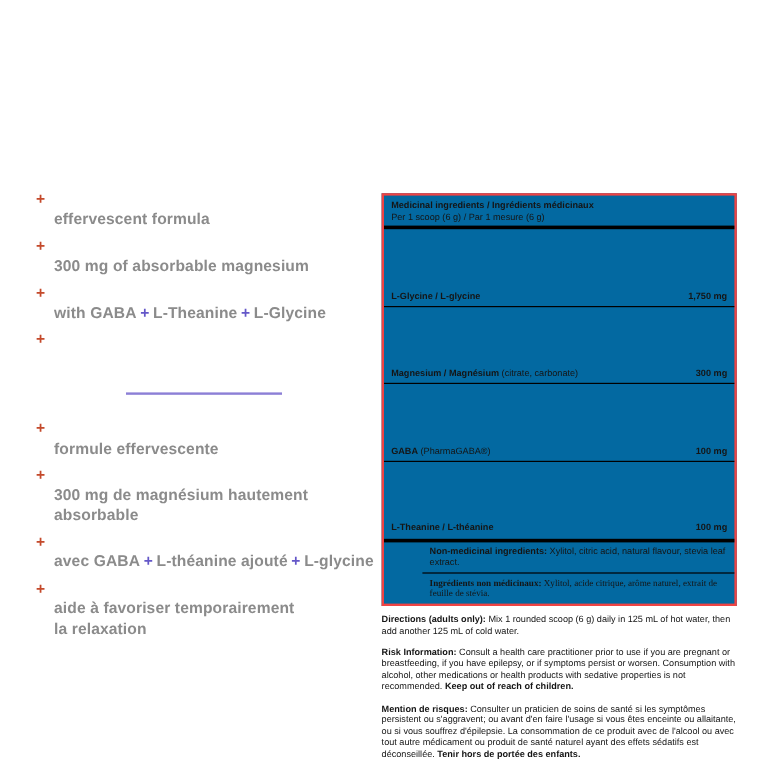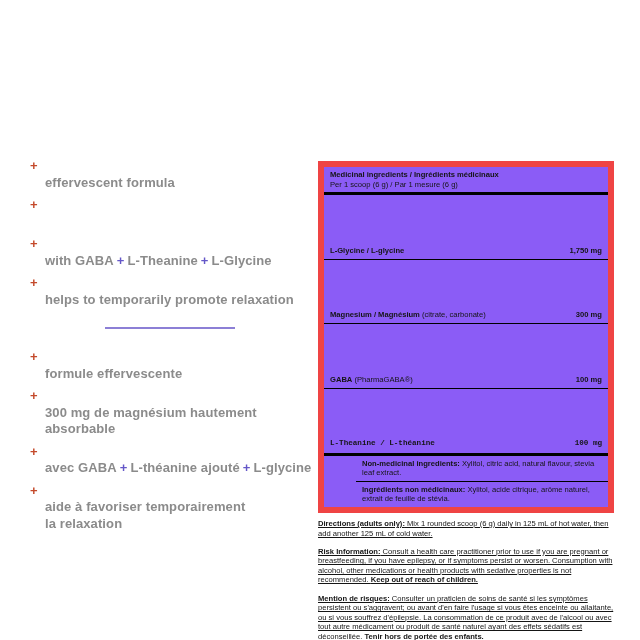--- a/index.html
+++ b/index.html
@@ -21,52 +21,52 @@
     position:absolute;left:0;top:0;color:#c44a2b;font-weight:bold;white-space:normal;
   }
   .plus-inline{color:#6457c8;font-weight:bold;margin:0 3px;}
   .divider{
     width:130px;margin:19px 0 20px 75px;border:0;
     border-top:2px solid #8c7fd6;height:0;
   }
 
   
   .label-panel{position:absolute;left:318px;top:161px;width:296px;color:#151515;}
-  .facts-table{border:6px solid #ef4444;background:#8b5cf6;}
+  .facts-table{border:2px solid #ef4444;background:#0369a1;}
   .fs{font-size:7.6px;line-height:9.6px;}
   .facts-header{padding:3px 6px;border-bottom:3px solid #000;}
   .facts-title{font-weight:bold;}
   .facts-row{
     display:flex;justify-content:space-between;align-items:baseline;
     padding:3.5px 6px;border-bottom:1px solid #000;
   }
-  .facts-row.thick{border-bottom:3px solid #000;font-family:Liberation Mono, monospace;}
+  .facts-row.thick{border-bottom:3px solid #000;}
   .b{font-weight:bold;}
   .amount{font-weight:bold;white-space:nowrap;padding-left:8px;margin-top:47px;}
   .nonmed{padding:3px 6px;border-bottom:1px solid #000;margin-left:32px;}
-  .nonmed.last{border-bottom:none;}
-  .para{margin-top:8.5px;text-decoration:underline;}
+  .nonmed.last{border-bottom:none;font-family:Liberation Serif, serif;}
+  .para{margin-top:8.5px;}
 </style>
 </head>
 <body>
 
 <div class="benefits">
 
   <ul class="benefit-list">
     <li class="benefit">
       <span class="plus-lead">+</span><span>effervescent formula</span>
     </li>
     <li class="benefit">
-      <span class="plus-lead">+</span>
+      <span class="plus-lead">+</span><span>300 mg of absorbable magnesium</span>
     </li>
     <li class="benefit">
       <span class="plus-lead">+</span><span>with GABA</span><span class="plus-inline">+</span><span>L-Theanine</span><span class="plus-inline">+</span><span>L-Glycine</span>
     </li>
     <li class="benefit">
-      <span class="plus-lead">+</span><span>helps to temporarily promote relaxation</span>
+      <span class="plus-lead">+</span>
     </li>
   </ul>
 
   <hr class="divider">
 
   <ul class="benefit-list">
     <li class="benefit">
       <span class="plus-lead">+</span><span>formule effervescente</span>
     </li>
     <li class="benefit">

